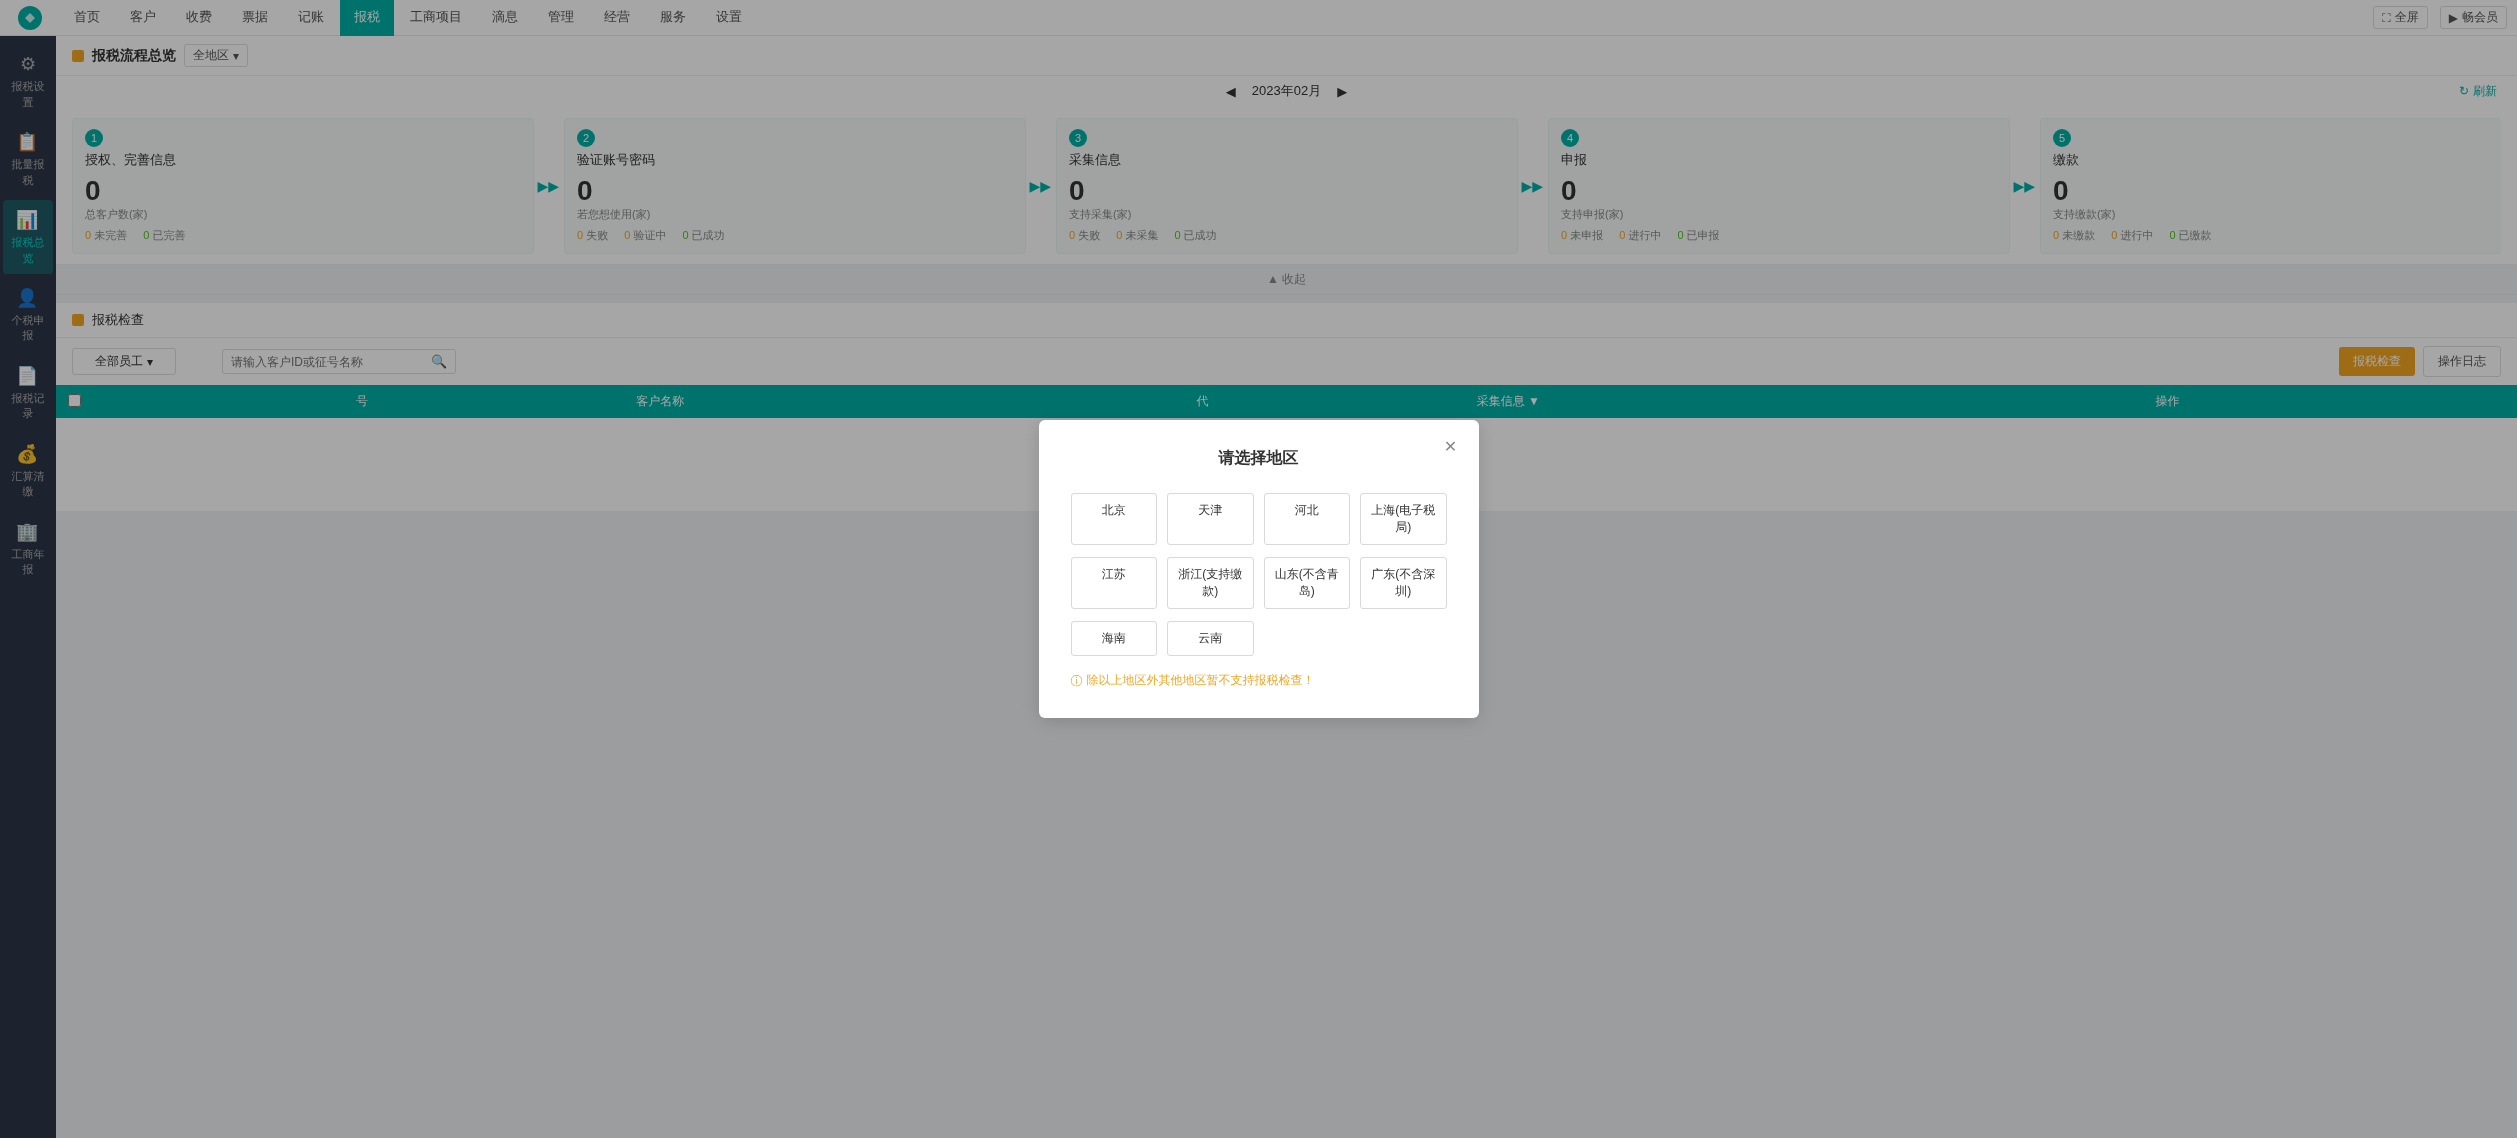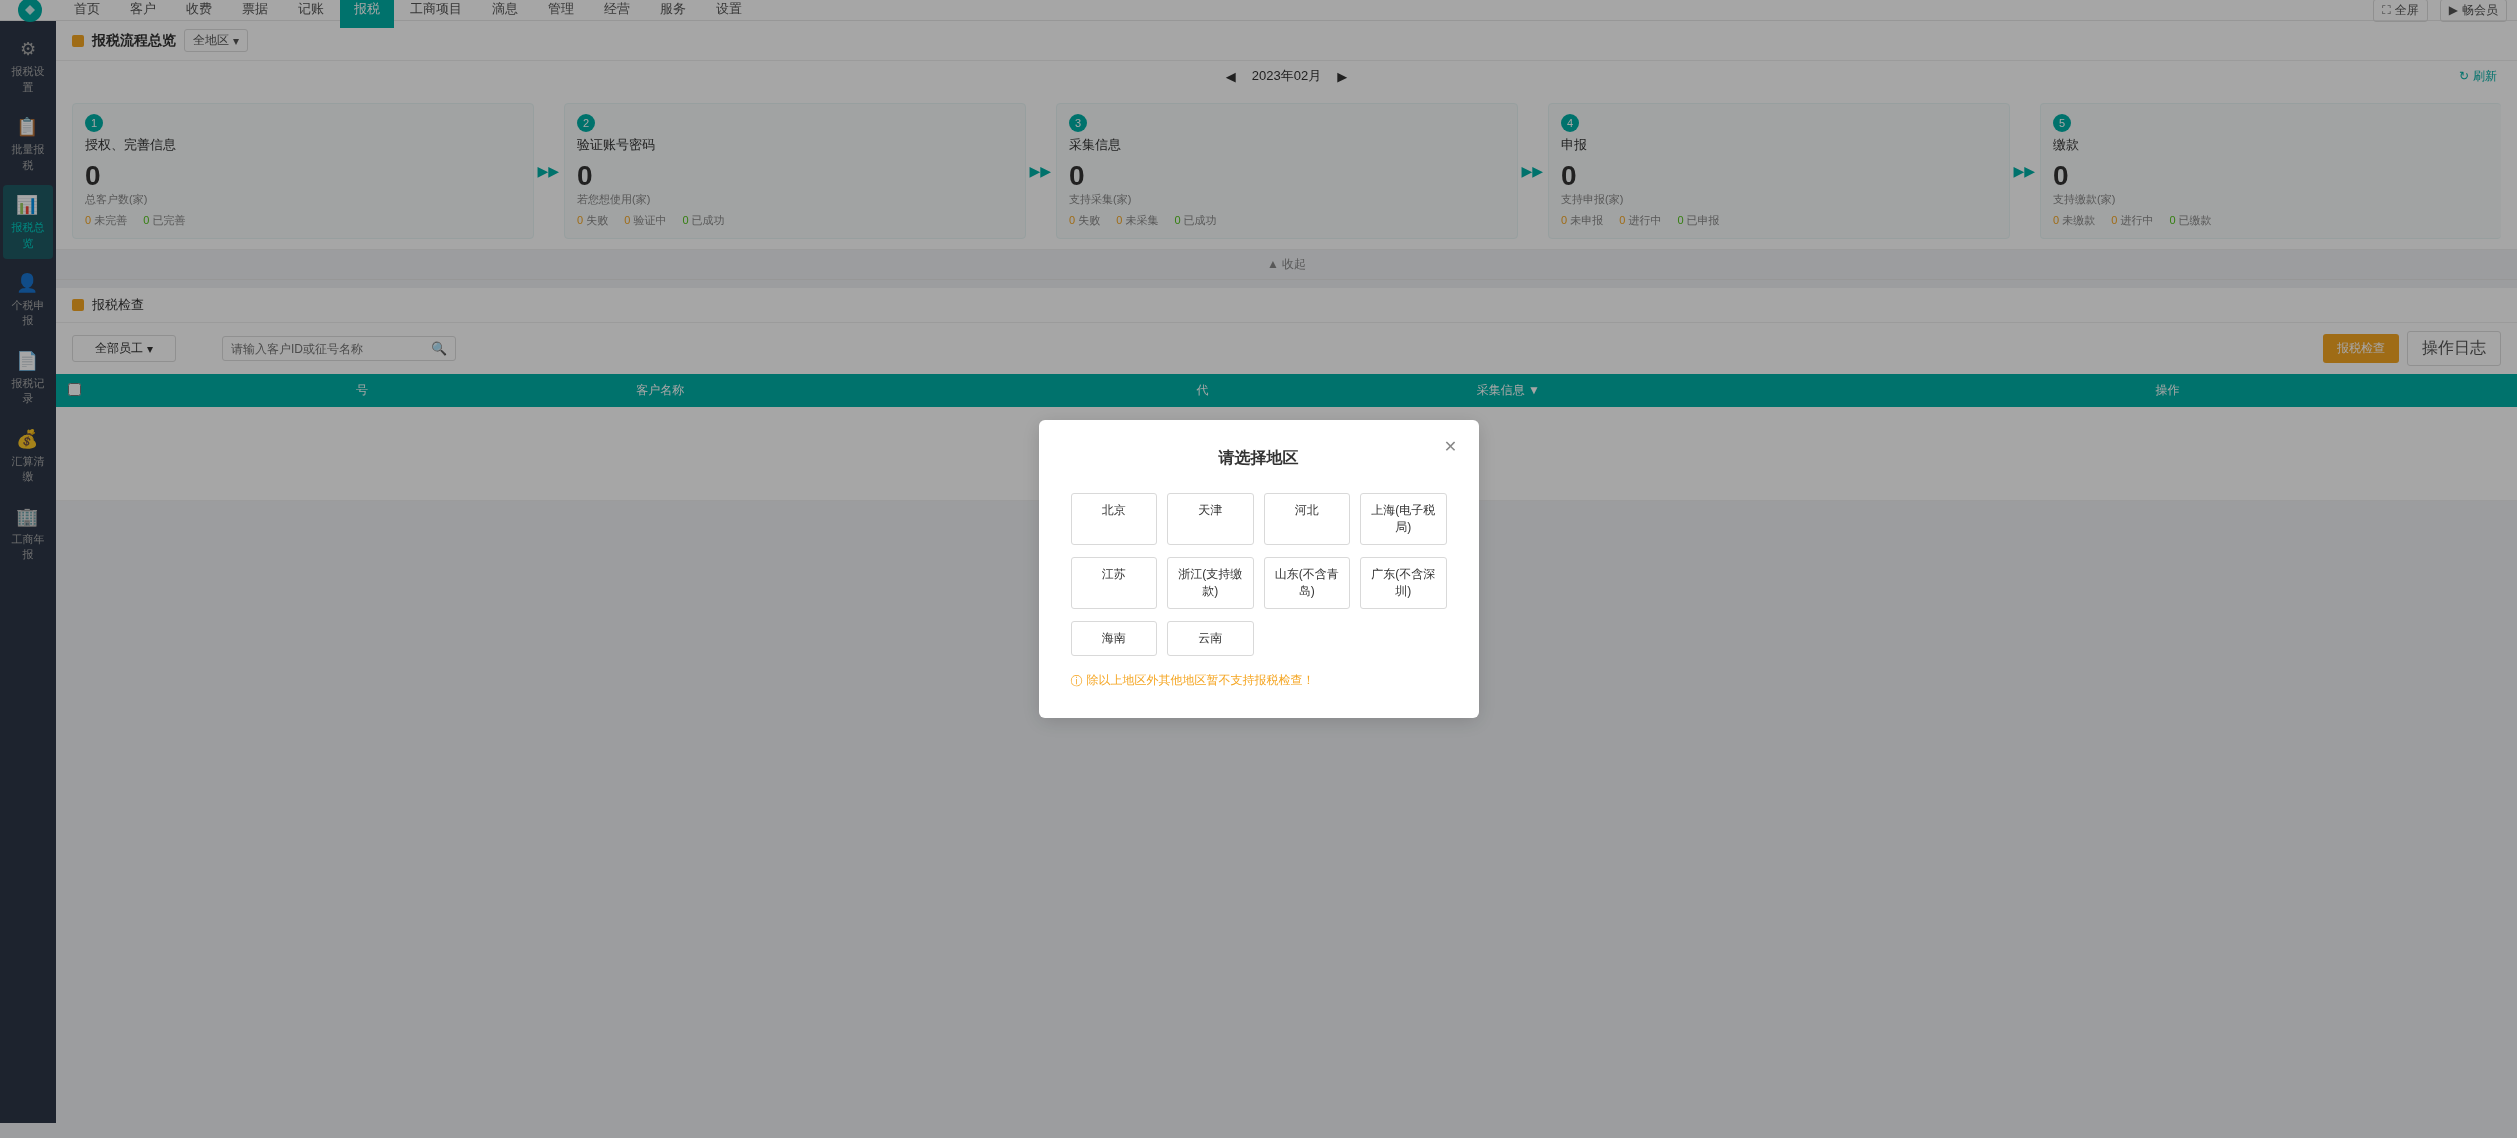--- a/index.html
+++ b/index.html
@@ -1,21 +1,21 @@
 <!DOCTYPE html>
 <html><head>
   <meta charset="utf-8">
   <style>
     * { box-sizing: border-box; margin: 0; padding: 0; }
     body { font-family: "Microsoft YaHei", Arial, sans-serif; font-size: 13px; background: #f0f2f5; color: #333; }
 
     
     .top-nav {
       background: #fff;
-      height: 21px;
+      height: 36px;
       display: flex;
       align-items: center;
       border-bottom: 1px solid #e8e8e8;
       padding: 0 10px;
       position: relative;
       z-index: 10;
     }
     .top-nav .logo {
       width: 40px;
       height: 36px;
@@ -276,21 +276,21 @@
       padding: 6px 14px;
       font-size: 12px;
       cursor: pointer;
     }
     .btn-op-log {
       background: #fff;
       color: #555;
       border: 1px solid #ddd;
       border-radius: 3px;
       padding: 6px 14px;
-      font-size: 16px;
+      font-size: 12px;
       cursor: pointer;
     }
 
     
     .modal-overlay {
       position: fixed;
       top: 0; left: 0; right: 0; bottom: 0;
       background: rgba(0,0,0,0.35);
       display: flex;
       align-items: center;

